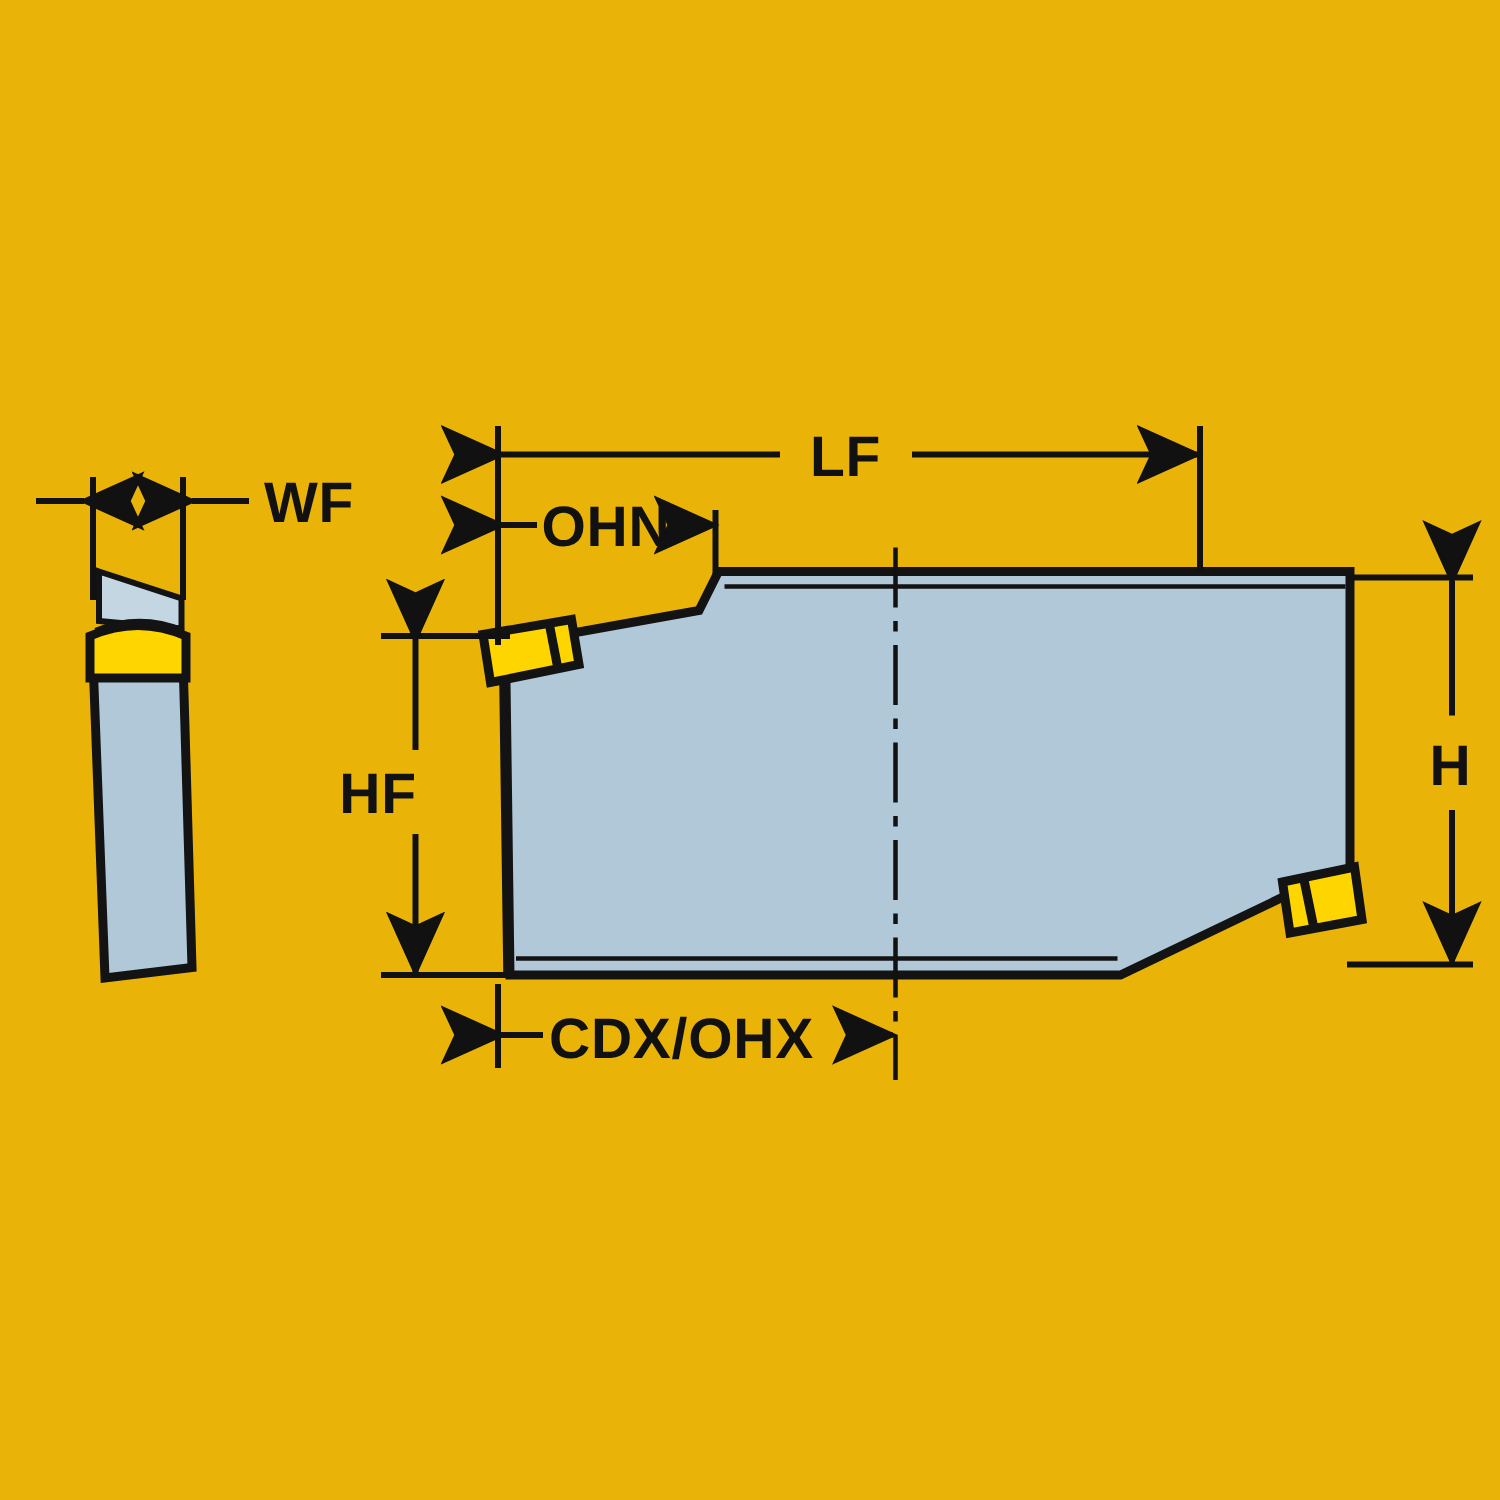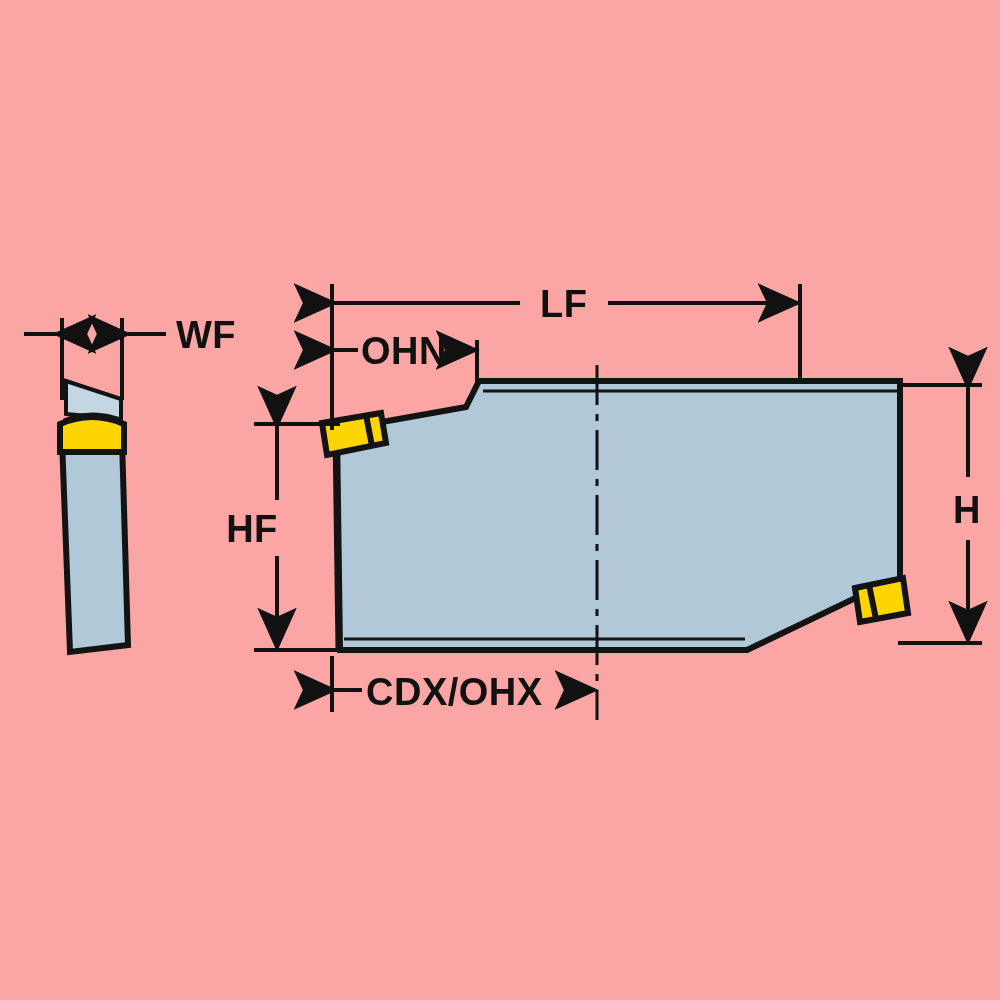--- a/index.html
+++ b/index.html
@@ -11,21 +11,21 @@
   body {
     width: 1000px;
     height: 1000px;
     font-family: "Liberation Sans", sans-serif;
     overflow: hidden;
   }
   #diagram-root {
     position: relative;
     width: 1000px;
     height: 1000px;
-    background: #fca5a5;
+    background: #eab308;
   }
   svg#tech-drawing {
     display: block;
     width: 1000px;
     height: 1000px;
   }
   .dim-label {
     font-family: "Liberation Sans", sans-serif;
     font-weight: bold;
     font-size: 38px;

